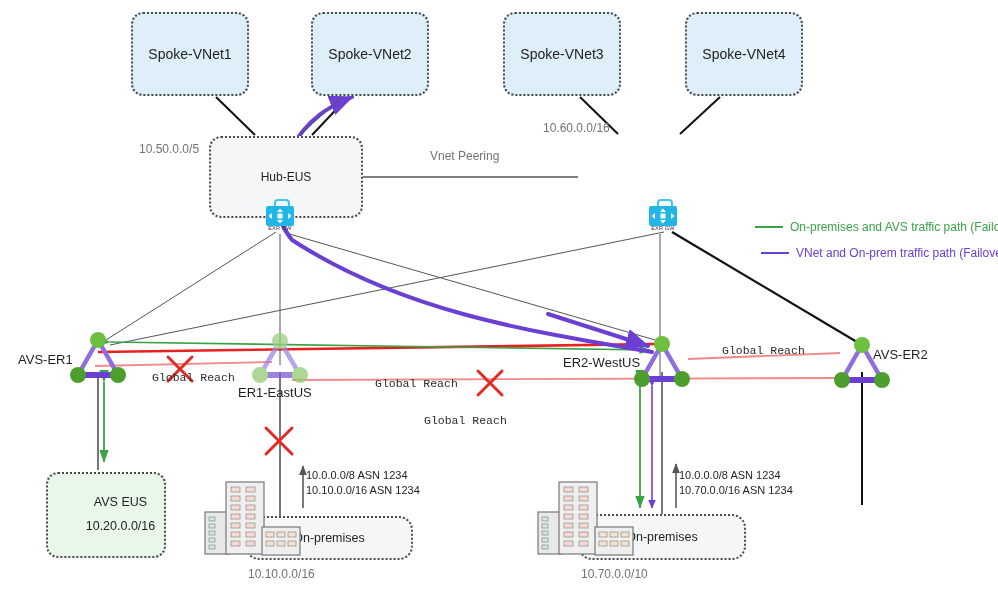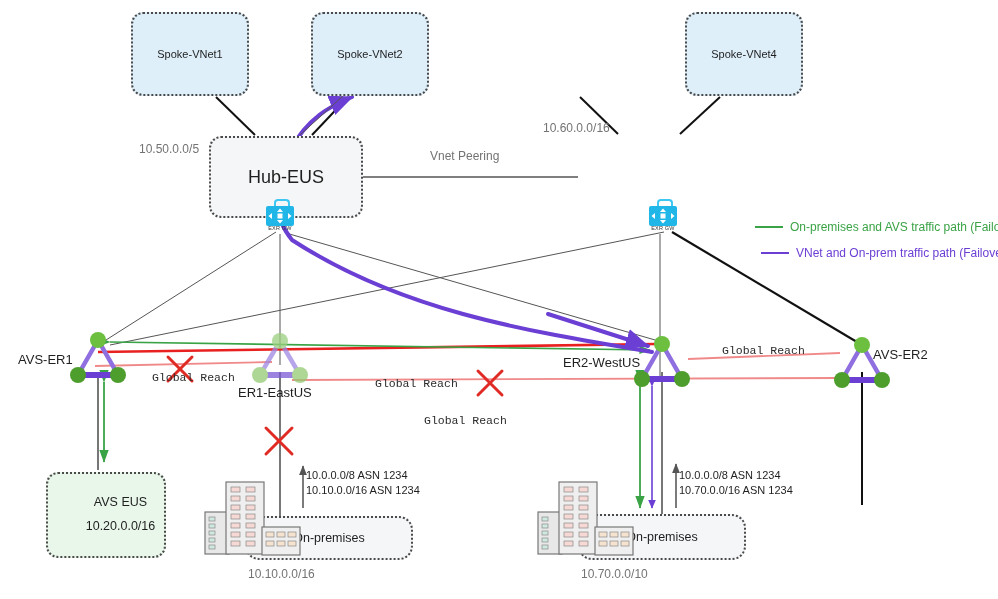--- a/index.html
+++ b/index.html
@@ -1,21 +1,21 @@
 <!DOCTYPE html>
 <html><head>
 <meta charset="utf-8">
 <style>
   html,body{margin:0;padding:0;background:#ffffff;}
   body{width:998px;height:599px;overflow:hidden;font-family:"Liberation Sans",sans-serif;color:#1f1f1f;}
   #stage{position:relative;width:998px;height:599px;}
   svg.layer{position:absolute;left:0;top:0;width:998px;height:599px;pointer-events:none;}
   .node{position:absolute;box-sizing:border-box;display:flex;flex-direction:column;align-items:center;justify-content:center;text-align:center;}
-  .spoke{background:#deeffa;border:2px dotted #4a4a4a;border-radius:12px;font-size:11px;color:#1f1f1f;}
-  .hub{background:#f4f6f8;border:2px dotted #4a4a4a;border-radius:12px;font-size:18px;color:#1f1f1f;}
+  .spoke{background:#deeffa;border:2px dotted #4a4a4a;border-radius:12px;font-size:14px;color:#1f1f1f;}
+  .hub{background:#f4f6f8;border:2px dotted #4a4a4a;border-radius:12px;font-size:12px;color:#1f1f1f;}
   .avs{background:#e9f6ea;border:2px dotted #4a4a4a;border-radius:12px;font-size:12.5px;color:#1f1f1f;line-height:1.9;padding-left:29px;}
   .onprem{background:#f4f6f8;border:2px dotted #4a4a4a;border-radius:14px;font-size:12.5px;color:#1f1f1f;}
   .lbl{position:absolute;font-size:12px;color:#737373;white-space:nowrap;}
   .lbl.gr{font-size:11.5px;color:#2b2b2b;font-family:Liberation Mono, monospace;}
   .lbl.asn{font-size:11px;color:#1f1f1f;line-height:1.35;}
   .nodename{position:absolute;font-size:13px;color:#1f1f1f;white-space:nowrap;}
   .legend{position:absolute;font-size:12px;white-space:nowrap;}
   .legend .sw{display:inline-block;width:28px;height:0;border-top:2px solid;vertical-align:middle;margin-right:7px;}
   .legend .txt{vertical-align:middle;}
   .lg-green{color:#3aa346;}
@@ -137,20 +137,23 @@
       <line x1="676" y1="508" x2="676" y2="464" marker-end="url(#ah-grey)"></line>
     </g>
   </svg>
 
   <div class="node spoke" style="left:131px;top:12px;width:118px;height:84px;">
     <span>Spoke-VNet1</span>
   </div>
   <div class="node spoke" style="left:311px;top:12px;width:118px;height:84px;text-align:right;">
     <span>Spoke-VNet2</span>
   </div>
+  <div class="node spoke" style="left:503px;top:12px;width:118px;height:84px;">
+    <span>Spoke-VNet3</span>
+  </div>
   <div class="node spoke" style="left:685px;top:12px;width:118px;height:84px;">
     <span>Spoke-VNet4</span>
   </div>
 
   <div class="node hub" style="left:209px;top:136px;width:154px;height:82px;">
     <span>Hub-EUS</span>
   </div>
 
   <div class="lbl" style="left:139px;top:142px;">10.50.0.0/5</div>
   <div class="lbl" style="left:543px;top:121px;">10.60.0.0/16</div>

